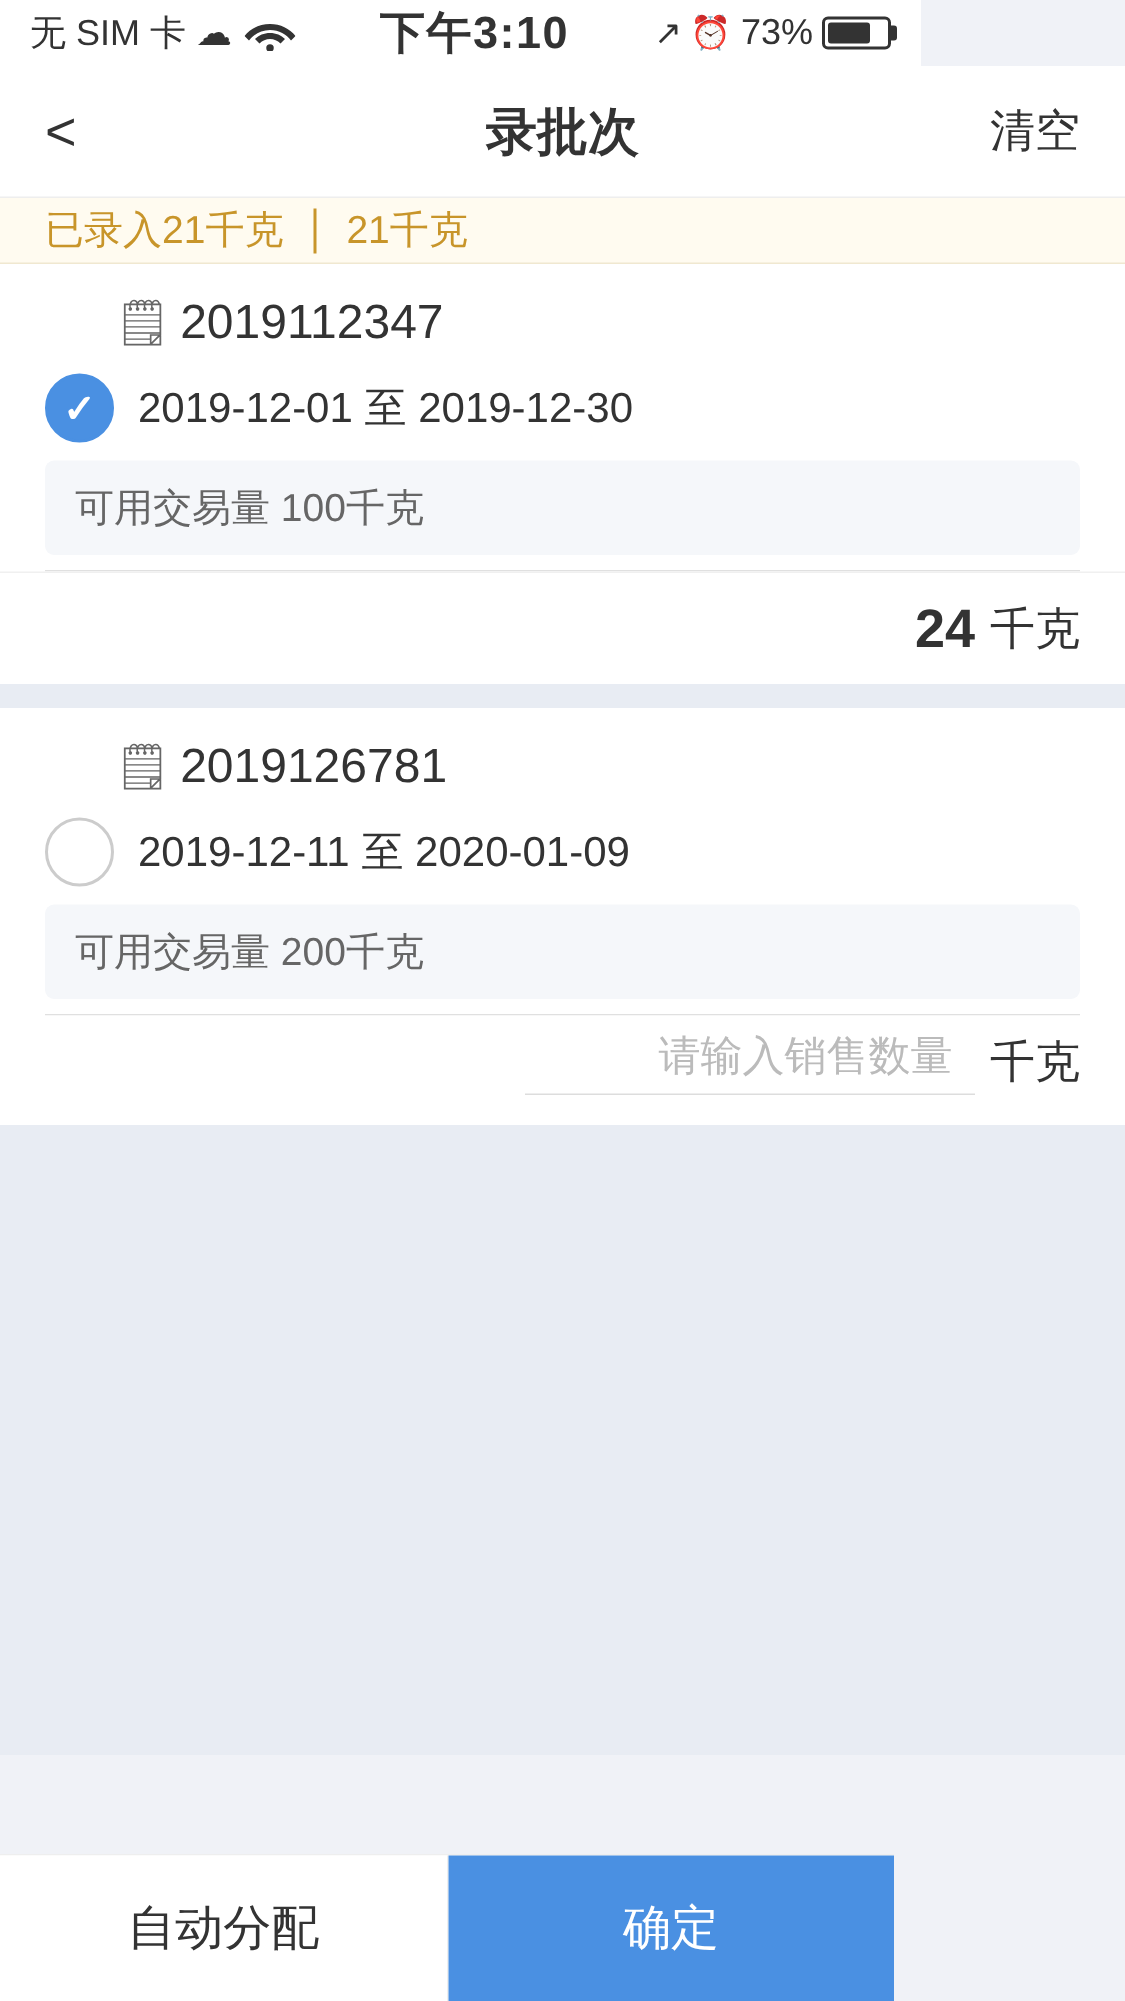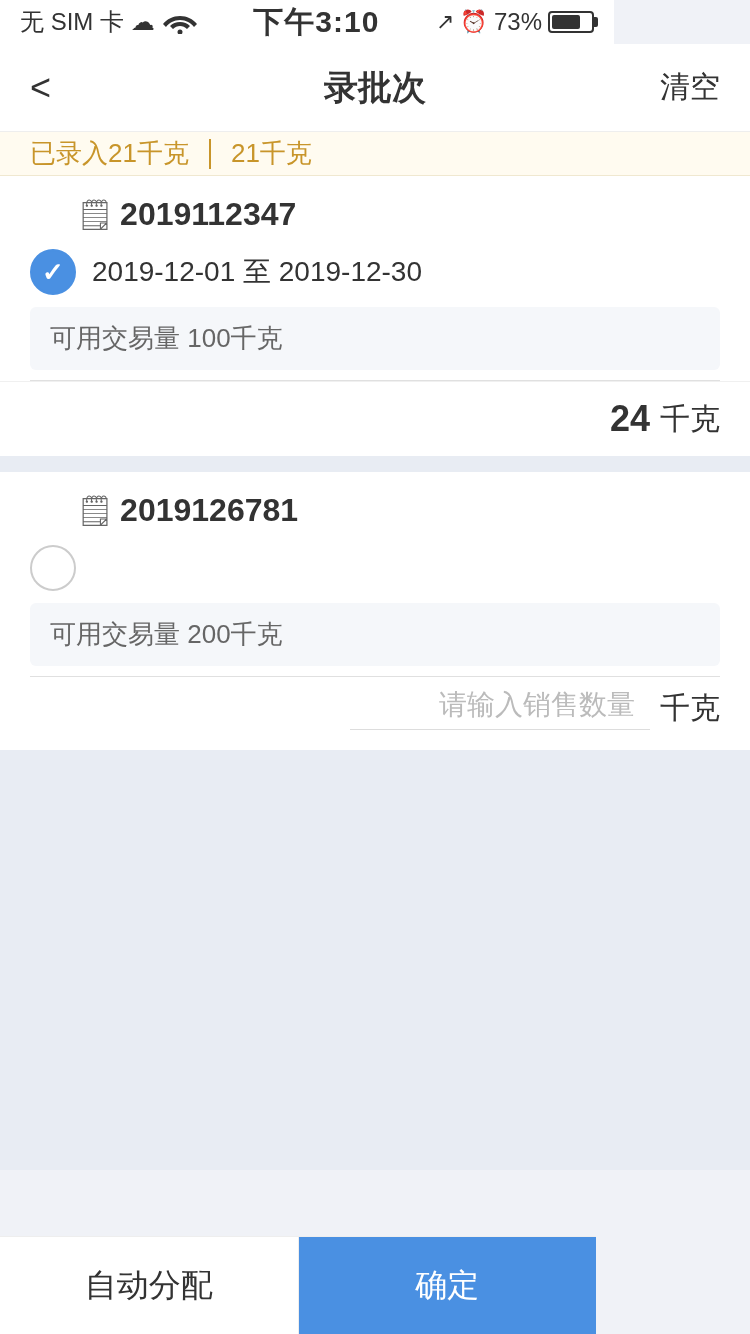--- a/index.html
+++ b/index.html
@@ -137,21 +137,21 @@
       display: flex;
       align-items: center;
       gap: 6px;
     }
     .batch-icon {
       font-size: 30px;
       color: #666;
     }
     .batch-id {
       font-size: 32px;
-      font-weight: 700;
+      font-weight: 400;
       color: #333;
     }
 
     .batch-date-row {
       display: flex;
       align-items: center;
       gap: 16px;
       padding: 6px 30px 6px 30px;
     }
     .radio-circle {
@@ -351,20 +351,21 @@
 
   <div class="batch-card">
     <div class="batch-header">
       <div class="batch-id-row">
         <span class="batch-icon">🗒</span>
         <span class="batch-id">2019126781</span>
       </div>
     </div>
     <div class="batch-date-row">
       <div class="radio-circle"></div>
+      <span class="batch-date">2019-12-11 至 2020-01-09</span>
     </div>
     <div class="batch-avail">可用交易量 200千克</div>
     <div class="separator"></div>
     <div class="quantity-input-row">
       <input class="quantity-input" type="number" placeholder="请输入销售数量" style="">
       <span class="quantity-unit">千克</span>
     </div>
   </div>
 
   <div class="bottom-area"></div>

